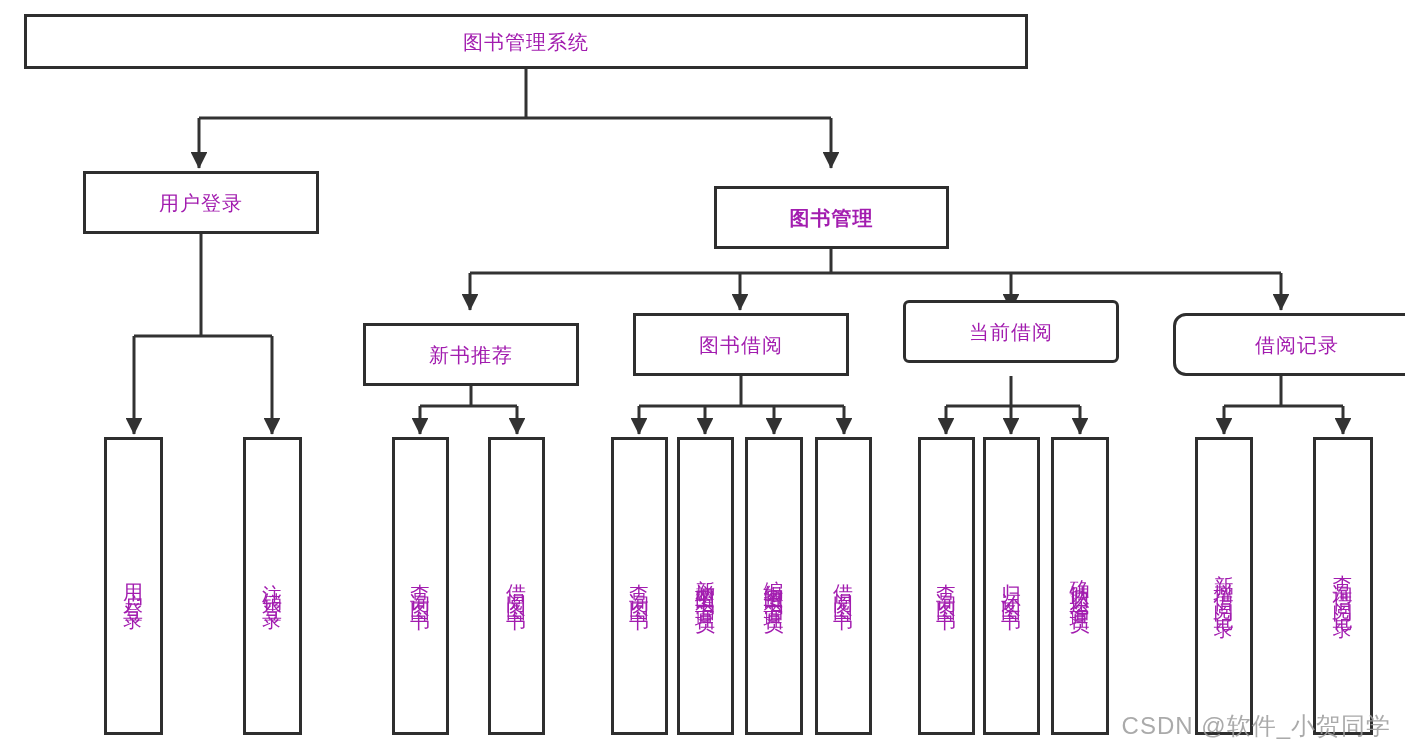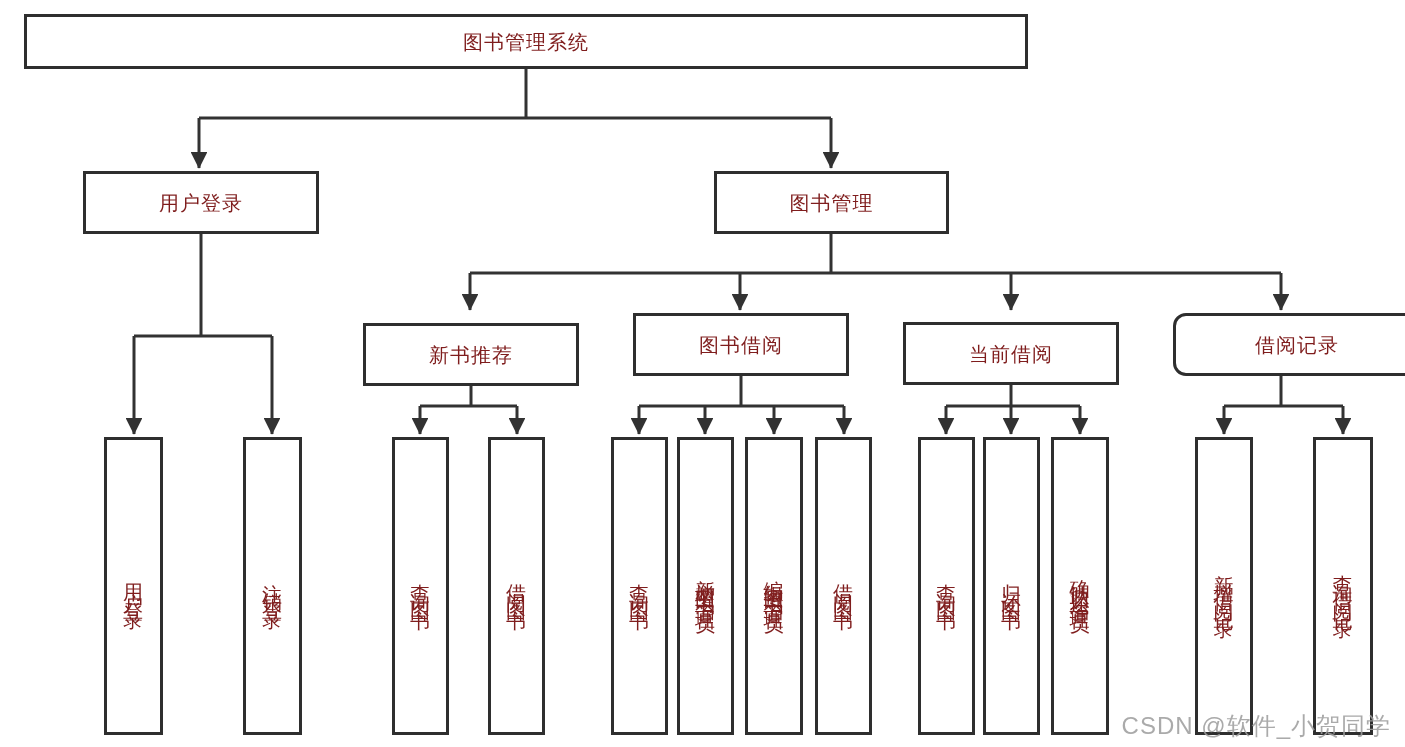--- a/index.html
+++ b/index.html
@@ -26,21 +26,21 @@
   .box {
     position: absolute;
     box-sizing: border-box;
     background: #ffffff;
     border: 3px solid #2e2e2e;
     display: flex;
     align-items: center;
     justify-content: center;
     font-size: 20px;
     letter-spacing: 1px;
-    color: #7f1d1d;
+    color: #a21caf;
     z-index: 2;
     line-height: 1.2;
     text-align: center;
   }
   .leaf {
     writing-mode: vertical-rl;
     text-orientation: mixed;
     letter-spacing: 9px;
     font-size: 20px;
   }
@@ -105,25 +105,25 @@
     <line class="stroke" x1="1080" y1="406" x2="1080" y2="434" marker-end="url(#arrow)"></line>
 
     <path class="stroke" d="M1281,376 V406 M1224,406 H1343"></path>
     <line class="stroke" x1="1224" y1="406" x2="1224" y2="434" marker-end="url(#arrow)"></line>
     <line class="stroke" x1="1343" y1="406" x2="1343" y2="434" marker-end="url(#arrow)"></line>
   </svg>
 
   <div class="box" style="left:24px; top:14px; width:1004px; height:55px;">图书管理系统</div>
 
   <div class="box" style="left:83px; top:171px; width:236px; height:63px;">用户登录</div>
-  <div class="box" style="left:714px; top:171px; width:235px; height:63px;">图书管理</div>
+  <div class="box" style="left:714px; top:186px; width:235px; height:63px;font-weight:bold;">图书管理</div>
 
   <div class="box" style="left:363px; top:313px; width:216px; height:63px;margin-top:10px;">新书推荐</div>
   <div class="box" style="left:633px; top:313px; width:216px; height:63px;">图书借阅</div>
-  <div class="box" style="left:903px; top:322px; width:216px; height:63px;">当前借阅</div>
+  <div class="box" style="left:903px; top:300px; width:216px; height:63px;border-radius:6px;">当前借阅</div>
   <div class="box" style="left:1173px; top:313px; width:248px; height:63px;border-radius:13px;">借阅记录</div>
 
   <div class="box leaf" style="left:104px; top:437px; width:59px; height:298px;">用户登录</div>
   <div class="box leaf" style="left:243px; top:437px; width:59px; height:298px;">注销登录</div>
 
   <div class="box leaf" style="left:392px; top:437px; width:57px; height:298px;">查询图书</div>
   <div class="box leaf" style="left:488px; top:437px; width:57px; height:298px;">借阅图书</div>
 
   <div class="box leaf" style="left:611px; top:437px; width:57px; height:298px;">查询图书</div>
   <div class="box leaf long" style="left:677px; top:437px; width:57px; height:298px;">新增图书（管理员）</div>

